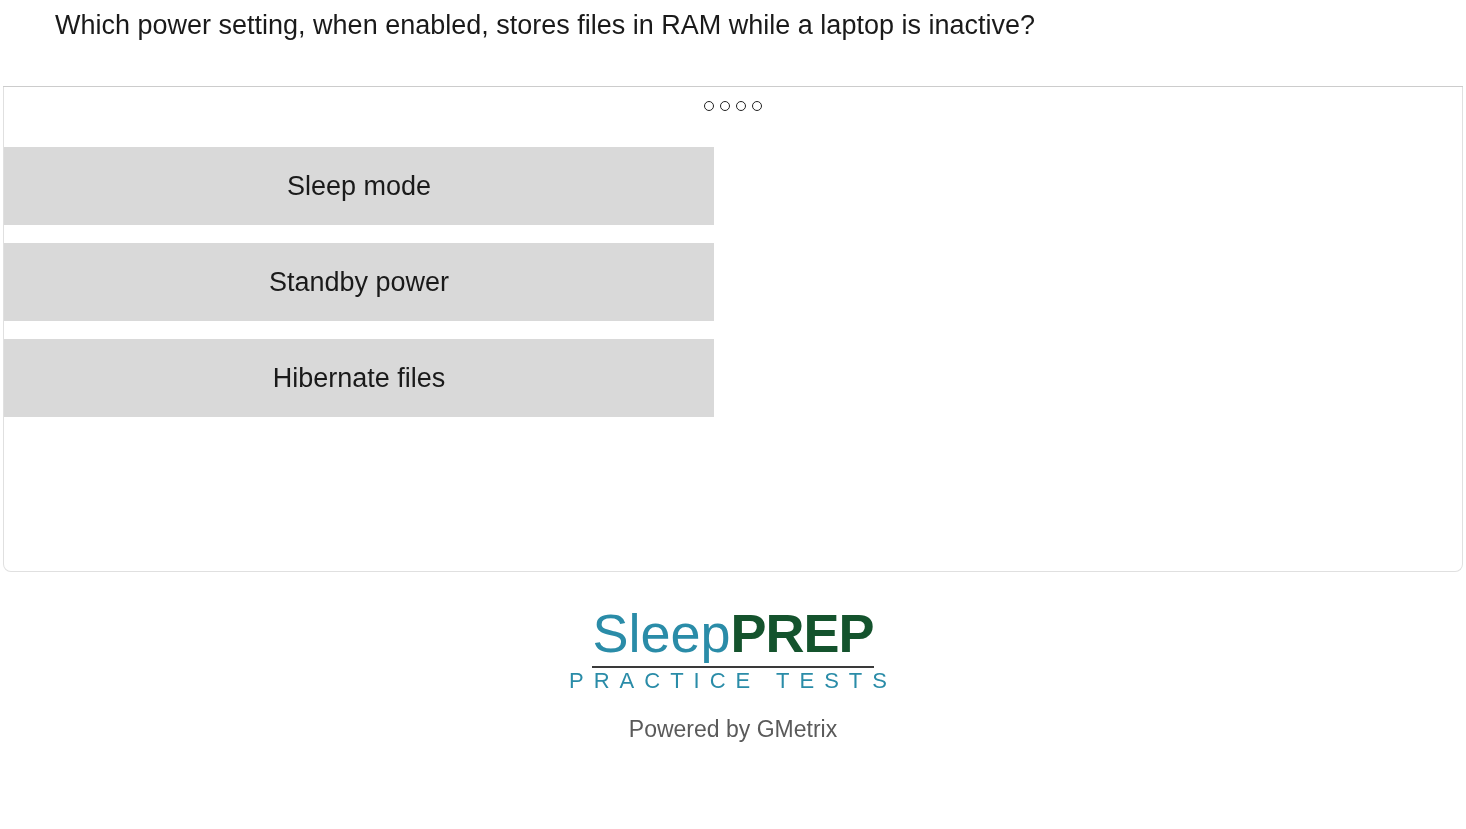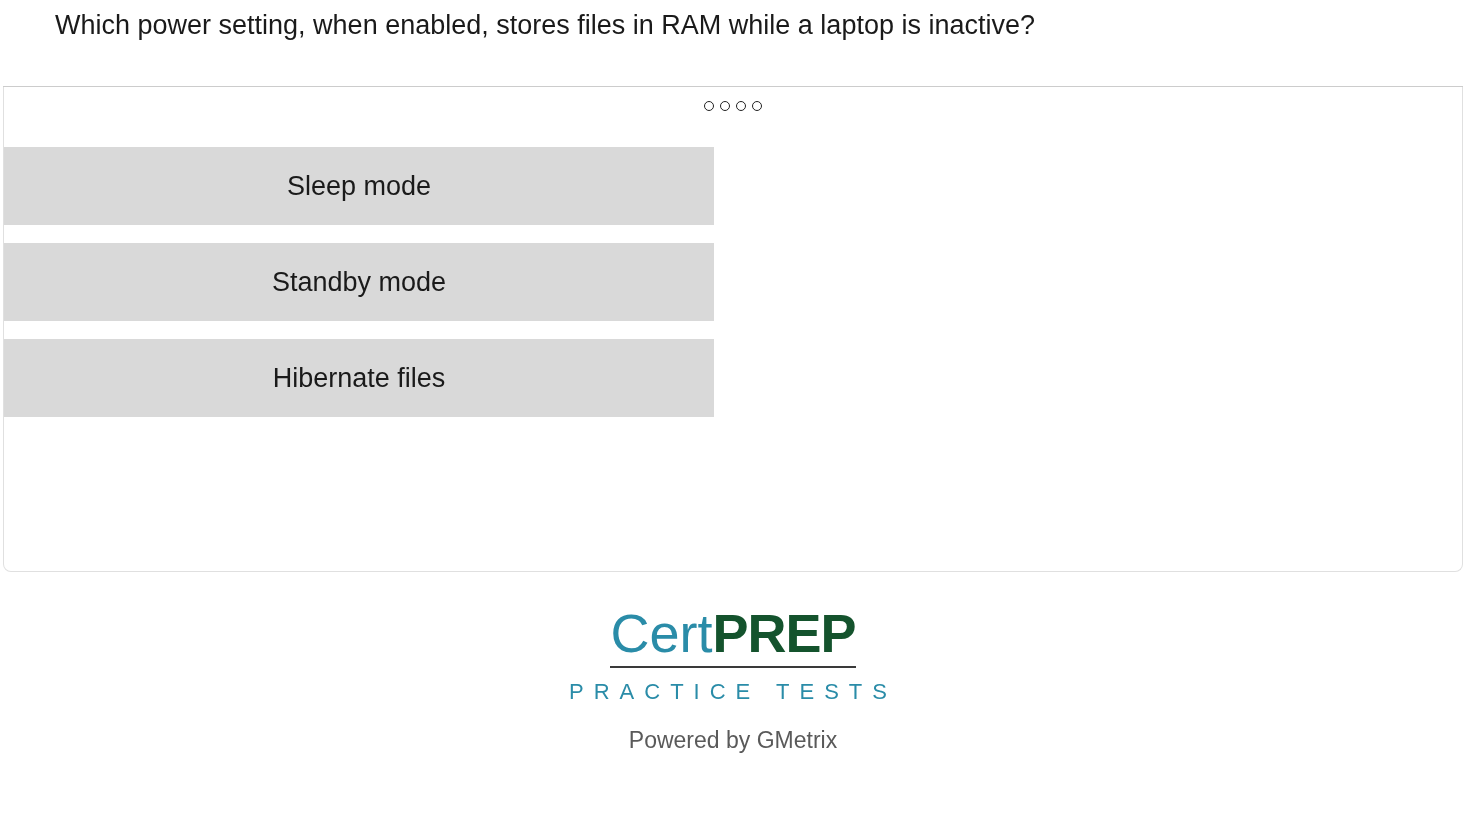--- a/index.html
+++ b/index.html
@@ -88,21 +88,21 @@
     .logo-prep {
       font-size: 54px;
       color: #14532d;
       font-weight: 800;
       letter-spacing: -1px;
     }
     .logo-line2 {
       font-size: 22px;
       color: #2a8ca8;
       letter-spacing: 10px;
-      margin-top: 11px;
+      margin-top: 0;
       text-align: center;
     }
     .powered {
       font-size: 23px;
       color: #5a5a5a;
       margin-top: 22px;
     }
     .card-container {
       border: 1px solid #e0e0e0;
       border-top: none;
@@ -127,30 +127,30 @@
 
     <div class="indicator-row">
       <div class="indicator-circle"></div>
       <div class="indicator-circle"></div>
       <div class="indicator-circle"></div>
       <div class="indicator-circle"></div>
     </div>
 
     <div class="options-wrap">
       <button class="option-btn">Sleep mode</button>
-      <button class="option-btn">Standby mode</button>
+      <button class="option-btn">Standby power</button>
       <button class="option-btn">Hibernate files</button>
     </div>
 
   </div>
 
   <div class="card-bottom"></div>
 
   <div class="footer">
     <div class="logo-line1">
-      <span class="logo-cert">Cert</span>
+      <span class="logo-cert">Sleep</span>
         <span class="logo-prep">PREP</span>
     </div>
     <div class="logo-line2">PRACTICE TESTS</div>
     <div class="powered">Powered by GMetrix</div>
   </div>
 
 </div>
 
 </body></html>

